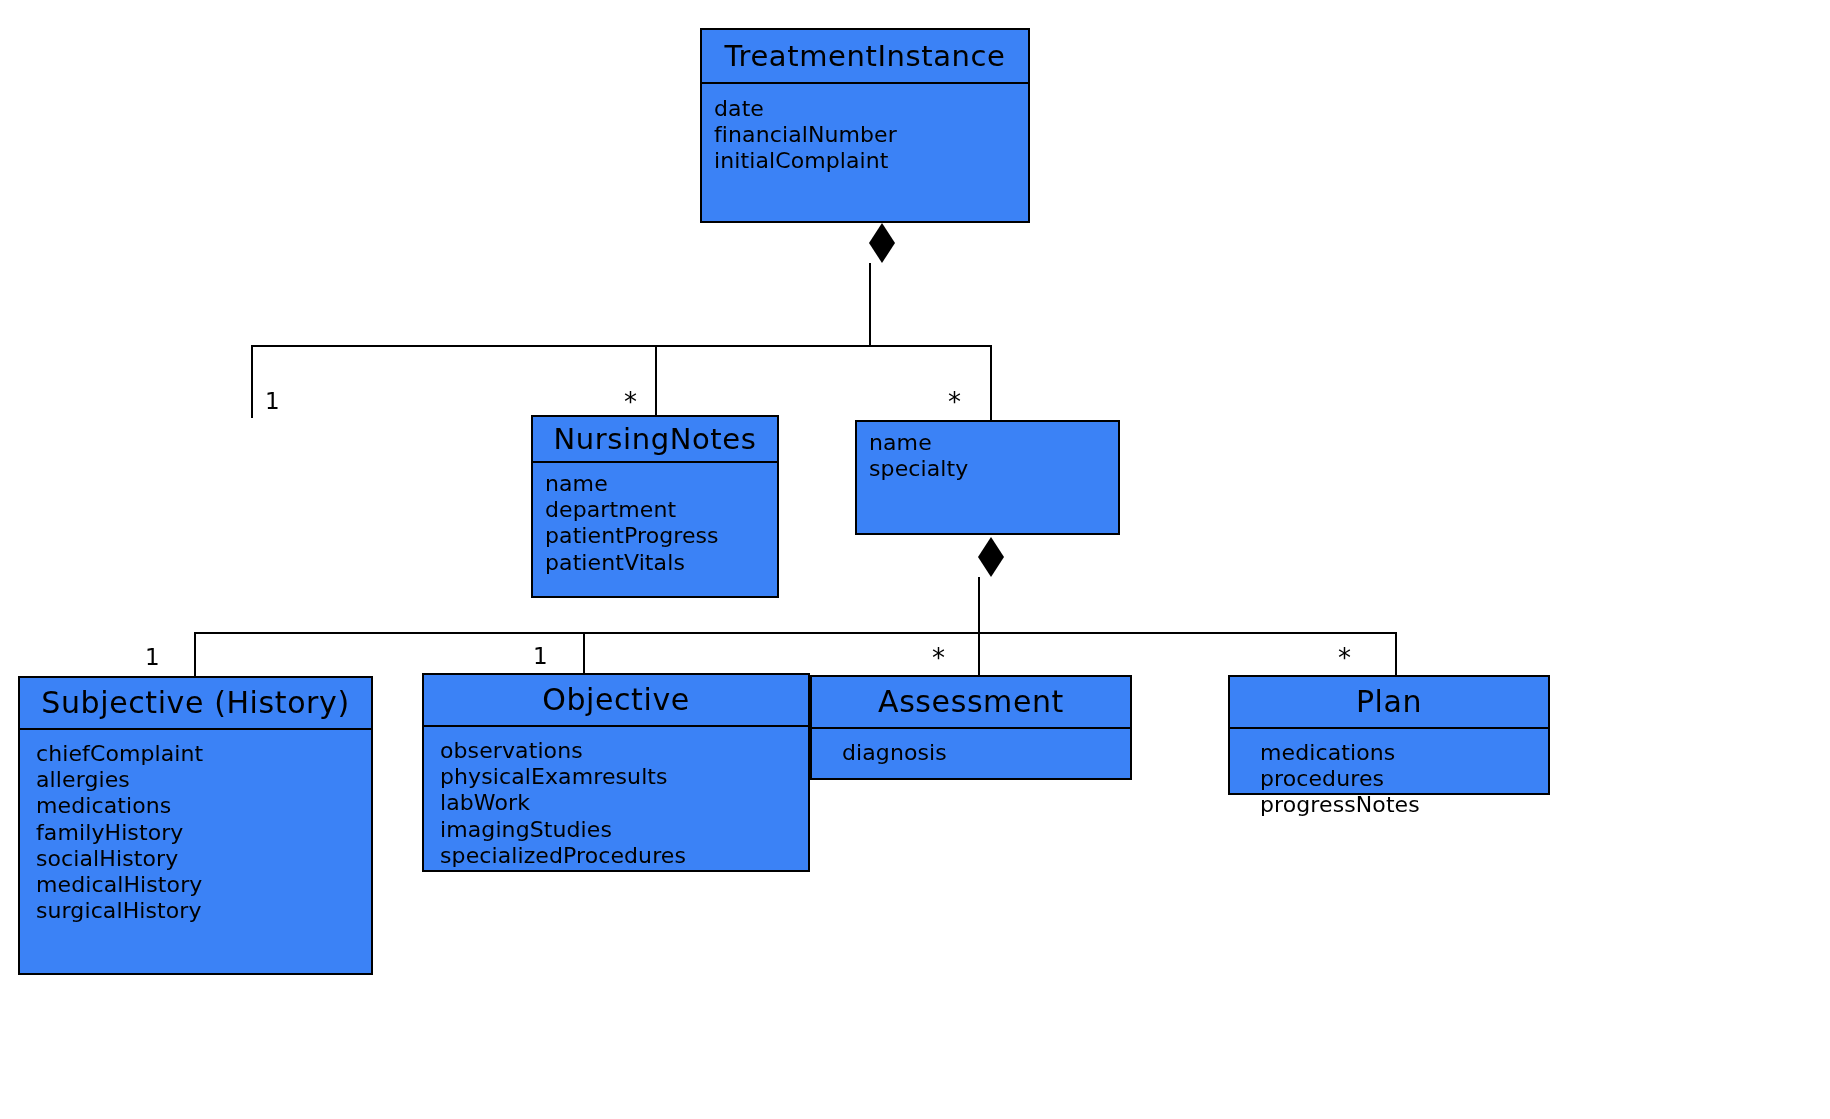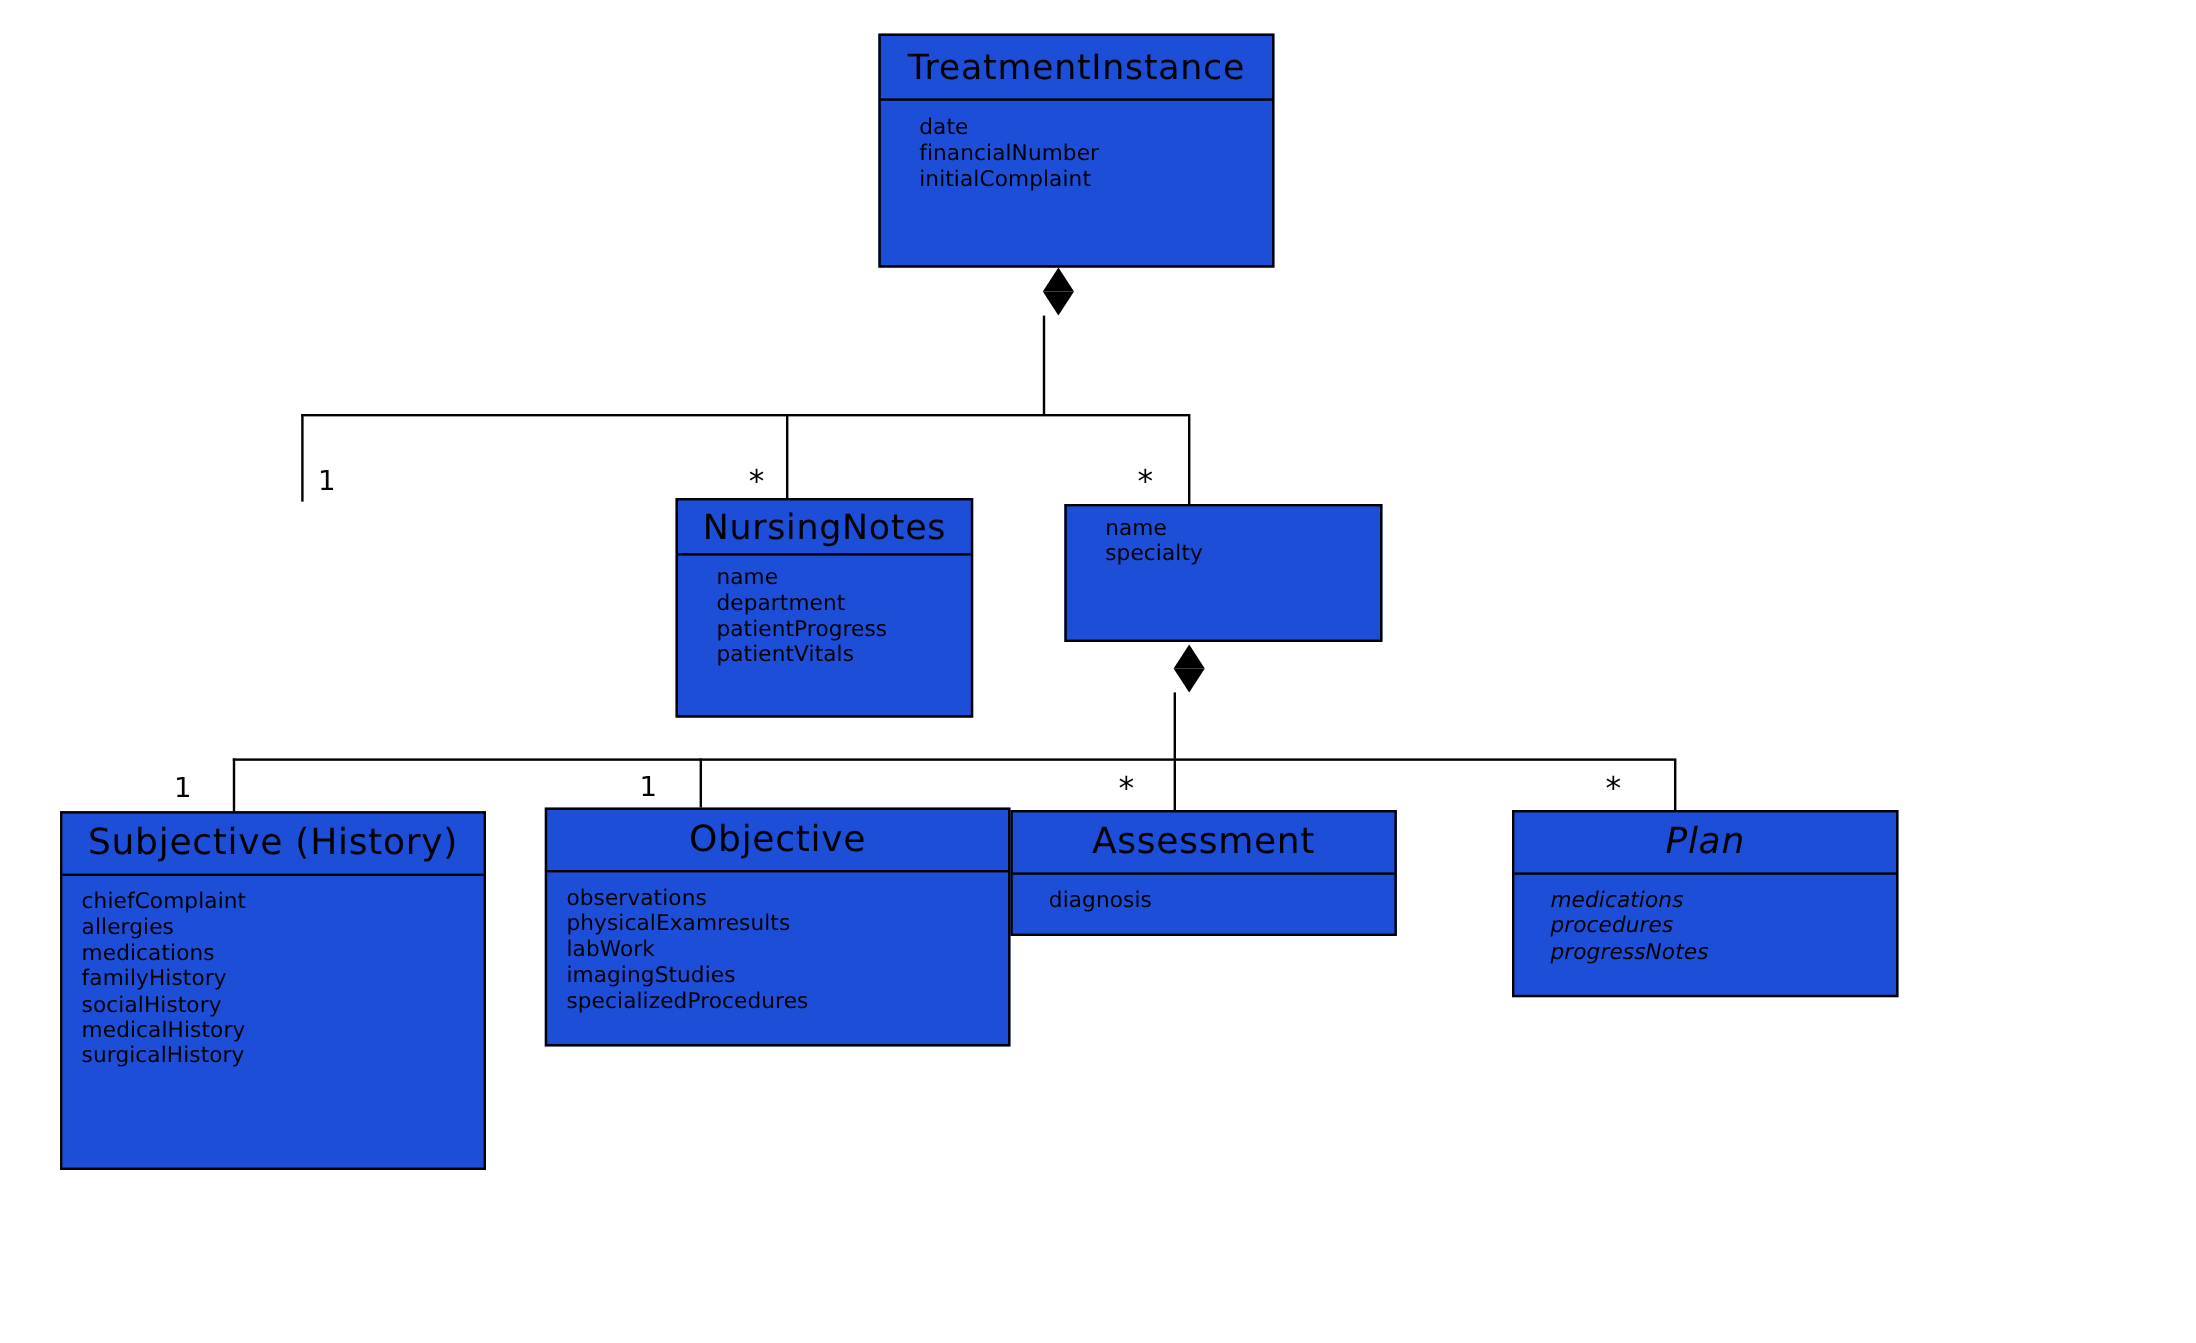--- a/index.html
+++ b/index.html
@@ -15,39 +15,38 @@
     width: 1830px;
     height: 1119px;
     background: #ffffff;
     overflow: hidden;
   }
   
   .uml-class {
     position: absolute;
     box-sizing: border-box;
     border: 2.2px solid #000000;
-    background: #1d4ed8;
-    margin-left: 32px;
+    background: #3b82f6;
   }
   .uml-class .cls-title {
     box-sizing: border-box;
     width: 100%;
     text-align: center;
     font-size: 29px;
     line-height: 1.0;
     letter-spacing: 0.6px;
     color: #000000;
     padding: 12px 6px 11px 6px;
     border-bottom: 2.2px solid #000000;
     white-space: nowrap;
   }
   .uml-class .cls-attrs {
     box-sizing: border-box;
-    padding: 12px 0 12px 32px;
-    font-size: 18px;
+    padding: 12px 0 12px 12px;
+    font-size: 22px;
     line-height: 1.19;
     color: #000000;
   }
   .uml-class .cls-attrs .attr {
     white-space: nowrap;
     letter-spacing: 0.1px;
   }
 
   
   .edge-v {
@@ -179,21 +178,21 @@
     </div>
   </div>
 
   <div class="uml-class" style="left:810px; top:675px; width:322px; height:105px;">
     <div class="cls-title" style="font-size:30px; padding:10px 6px 10px 6px;">Assessment</div>
     <div class="cls-attrs" style="padding-top:11px; padding-left:30px;">
       <div class="attr">diagnosis</div>
     </div>
   </div>
 
-  <div class="uml-class" style="left:1228px; top:675px; width:322px; height:156px;font-style:italic;">
+  <div class="uml-class" style="left:1228px; top:675px; width:322px; height:120px;">
     <div class="cls-title" style="font-size:30px; padding:10px 6px 10px 6px;">Plan</div>
     <div class="cls-attrs" style="padding-top:11px; padding-left:30px;">
       <div class="attr">medications</div>
       <div class="attr">procedures</div>
       <div class="attr">progressNotes</div>
     </div>
   </div>
 
 </div>
 

